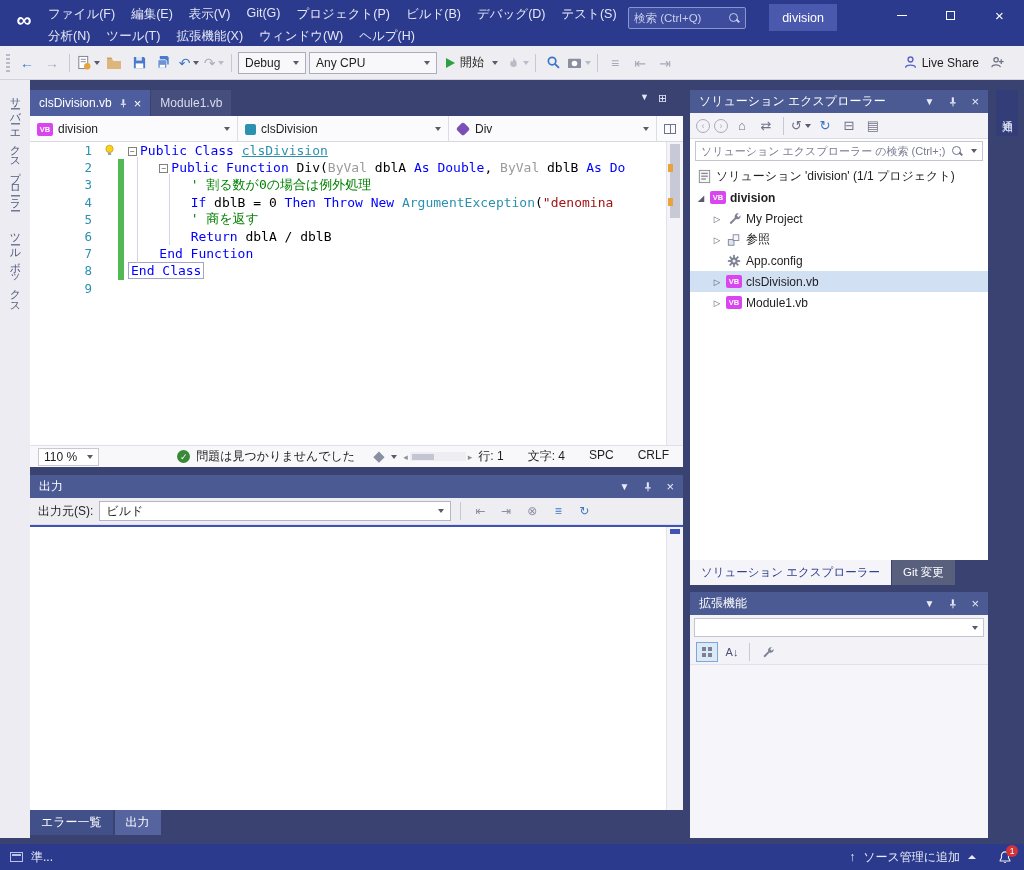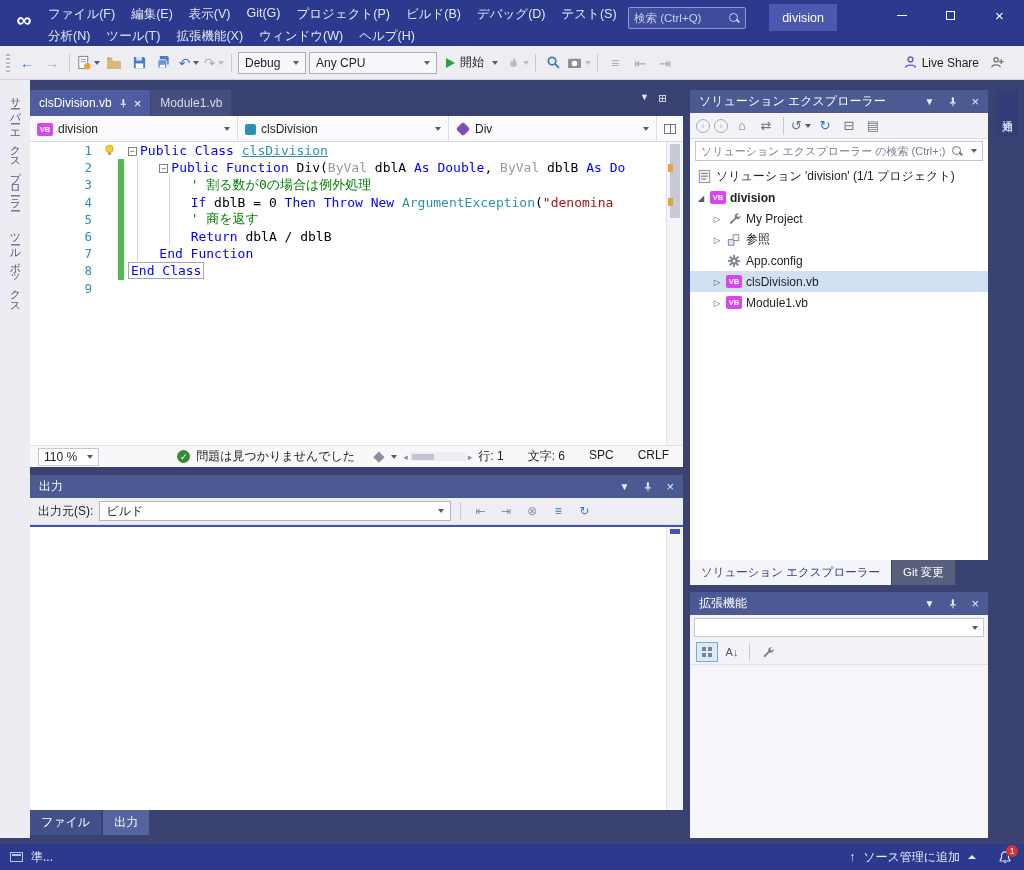--- a/index.html
+++ b/index.html
@@ -387,21 +387,21 @@
     <span class="crt"></span>
     <span class="hsb">
       <span style="font-size:9px">◂</span>
       <span class="hsb-track">
           <span class="hsb-thumb"></span>
         </span>
       <span style="font-size:9px">▸</span>
     </span>
     <span id="edStatusRight">
       <span>行: 1</span>
-      <span>文字: 6</span>
+      <span>文字: 4</span>
       <span>SPC</span>
       <span>CRLF</span>
     </span>
   </div>
 
   <div id="outputPanel">
     <div class="twHeader">
       <span>出力</span>
       <span class="twHeaderIcons">
         <span class="hic">▼</span>
@@ -426,21 +426,21 @@
       <span class="oti">⇥</span>
       <span class="oti">⊗</span>
       <span class="oti b">≡</span>
       <span class="oti b">↻</span>
     </div>
     <div id="outContent">
       <div id="outScroll"></div>
     </div>
   </div>
   <div id="outTabs">
-      <div class="btab dark">ファイル</div>
+      <div class="btab dark">エラー一覧</div>
       <div class="btab dark2">出力</div>
     </div>
 
   <div id="sePanel">
     <div class="twHeader">
       <span>ソリューション エクスプローラー</span>
       <span class="twHeaderIcons">
         <span class="hic">▼</span>
         <span class="hic">
             <svg width="11" height="11" viewBox="0 0 16 16">

